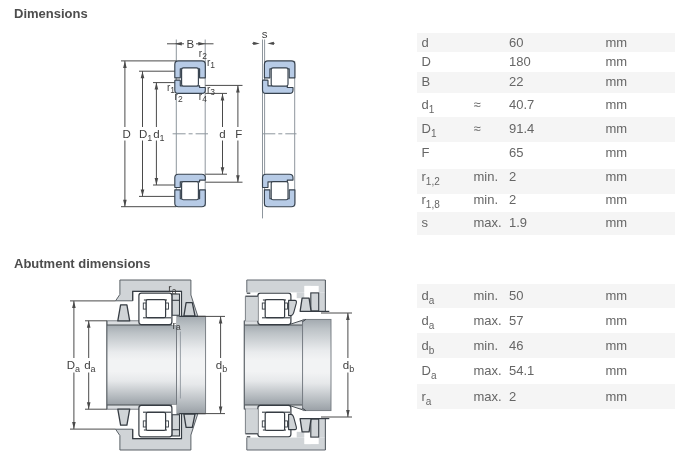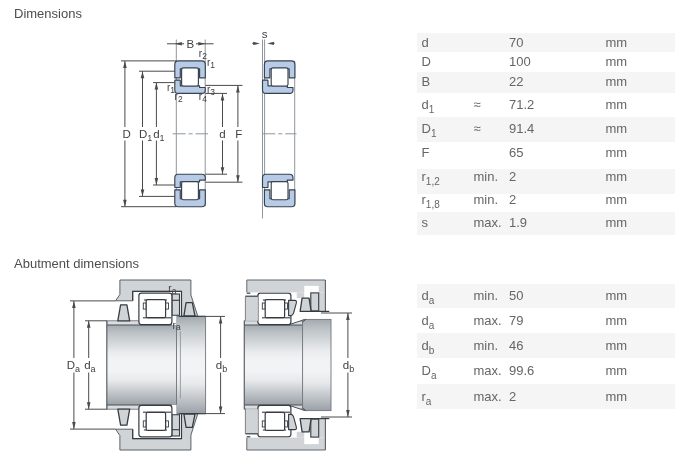--- a/index.html
+++ b/index.html
@@ -1,48 +1,48 @@
 <!DOCTYPE html>
 <html><head>
 <meta charset="utf-8">
 <style>
 html,body{margin:0;padding:0;background:#fff;width:680px;height:467px;overflow:hidden;
  font-family:"Liberation Sans",sans-serif;}
-.hd{position:absolute;font-weight:normal;color:#4d4d4d;font-size:13px;}
+.hd{position:absolute;font-weight:bold;color:#4d4d4d;font-size:13px;}
 .row{position:absolute;left:416.8px;width:258.2px;color:#666;font-size:13px;}
 .row span{position:absolute;white-space:nowrap;}
 .c1{left:4.7px}.c2{left:56.7px}.c3{left:92.2px}.c4{left:188.7px}
 .g{background:#f5f5f5}
 sub{font-size:10px;}
 #svgw{position:absolute;left:0;top:0;}
 </style>
 </head>
 <body>
 <div class="hd" style="left:14px;top:6.4px">Dimensions</div>
 <div class="hd" style="left:14px;top:256.4px">Abutment dimensions</div>
 
 <div class="row g" style="top:32.6px;height:19.5px;line-height:19.5px">
     <span class="c1">d</span>
-    <span class="c3">70</span>
+    <span class="c3">60</span>
     <span class="c4">mm</span>
   </div>
 <div class="row" style="top:52.1px;height:20.3px;line-height:20.3px">
     <span class="c1">D</span>
-    <span class="c3">100</span>
+    <span class="c3">180</span>
     <span class="c4">mm</span>
   </div>
 <div class="row g" style="top:72.4px;height:20.8px;line-height:20.8px">
     <span class="c1">B</span>
     <span class="c3">22</span>
     <span class="c4">mm</span>
   </div>
 <div class="row" style="top:93.2px;height:24.2px;line-height:24.2px">
     <span class="c1">d<sub>1</sub></span>
     <span class="c2">≈</span>
-    <span class="c3">71.2</span>
+    <span class="c3">40.7</span>
     <span class="c4">mm</span>
   </div>
 <div class="row g" style="top:117.4px;height:24.4px;line-height:24.4px">
     <span class="c1">D<sub>1</sub></span>
     <span class="c2">≈</span>
     <span class="c3">91.4</span>
     <span class="c4">mm</span>
   </div>
 <div class="row" style="top:141.8px;height:21.5px;line-height:21.5px">
     <span class="c1">F</span>
@@ -70,33 +70,33 @@
 
 <div class="row g" style="top:284.3px;height:23.3px;line-height:23.3px">
     <span class="c1">d<sub>a</sub></span>
     <span class="c2">min.</span>
     <span class="c3">50</span>
     <span class="c4">mm</span>
   </div>
 <div class="row" style="top:307.6px;height:25.7px;line-height:25.7px">
     <span class="c1">d<sub>a</sub></span>
     <span class="c2">max.</span>
-    <span class="c3">79</span>
+    <span class="c3">57</span>
     <span class="c4">mm</span>
   </div>
 <div class="row g" style="top:333.3px;height:25px;line-height:25px">
     <span class="c1">d<sub>b</sub></span>
     <span class="c2">min.</span>
     <span class="c3">46</span>
     <span class="c4">mm</span>
   </div>
 <div class="row" style="top:358.3px;height:25.4px;line-height:25.4px">
     <span class="c1">D<sub>a</sub></span>
     <span class="c2">max.</span>
-    <span class="c3">99.6</span>
+    <span class="c3">54.1</span>
     <span class="c4">mm</span>
   </div>
 <div class="row g" style="top:383.7px;height:25px;line-height:25px">
     <span class="c1">r<sub>a</sub></span>
     <span class="c2">max.</span>
     <span class="c3">2</span>
     <span class="c4">mm</span>
   </div>
 
 <svg id="svgw" width="680" height="467" viewBox="0 0 680 467">

